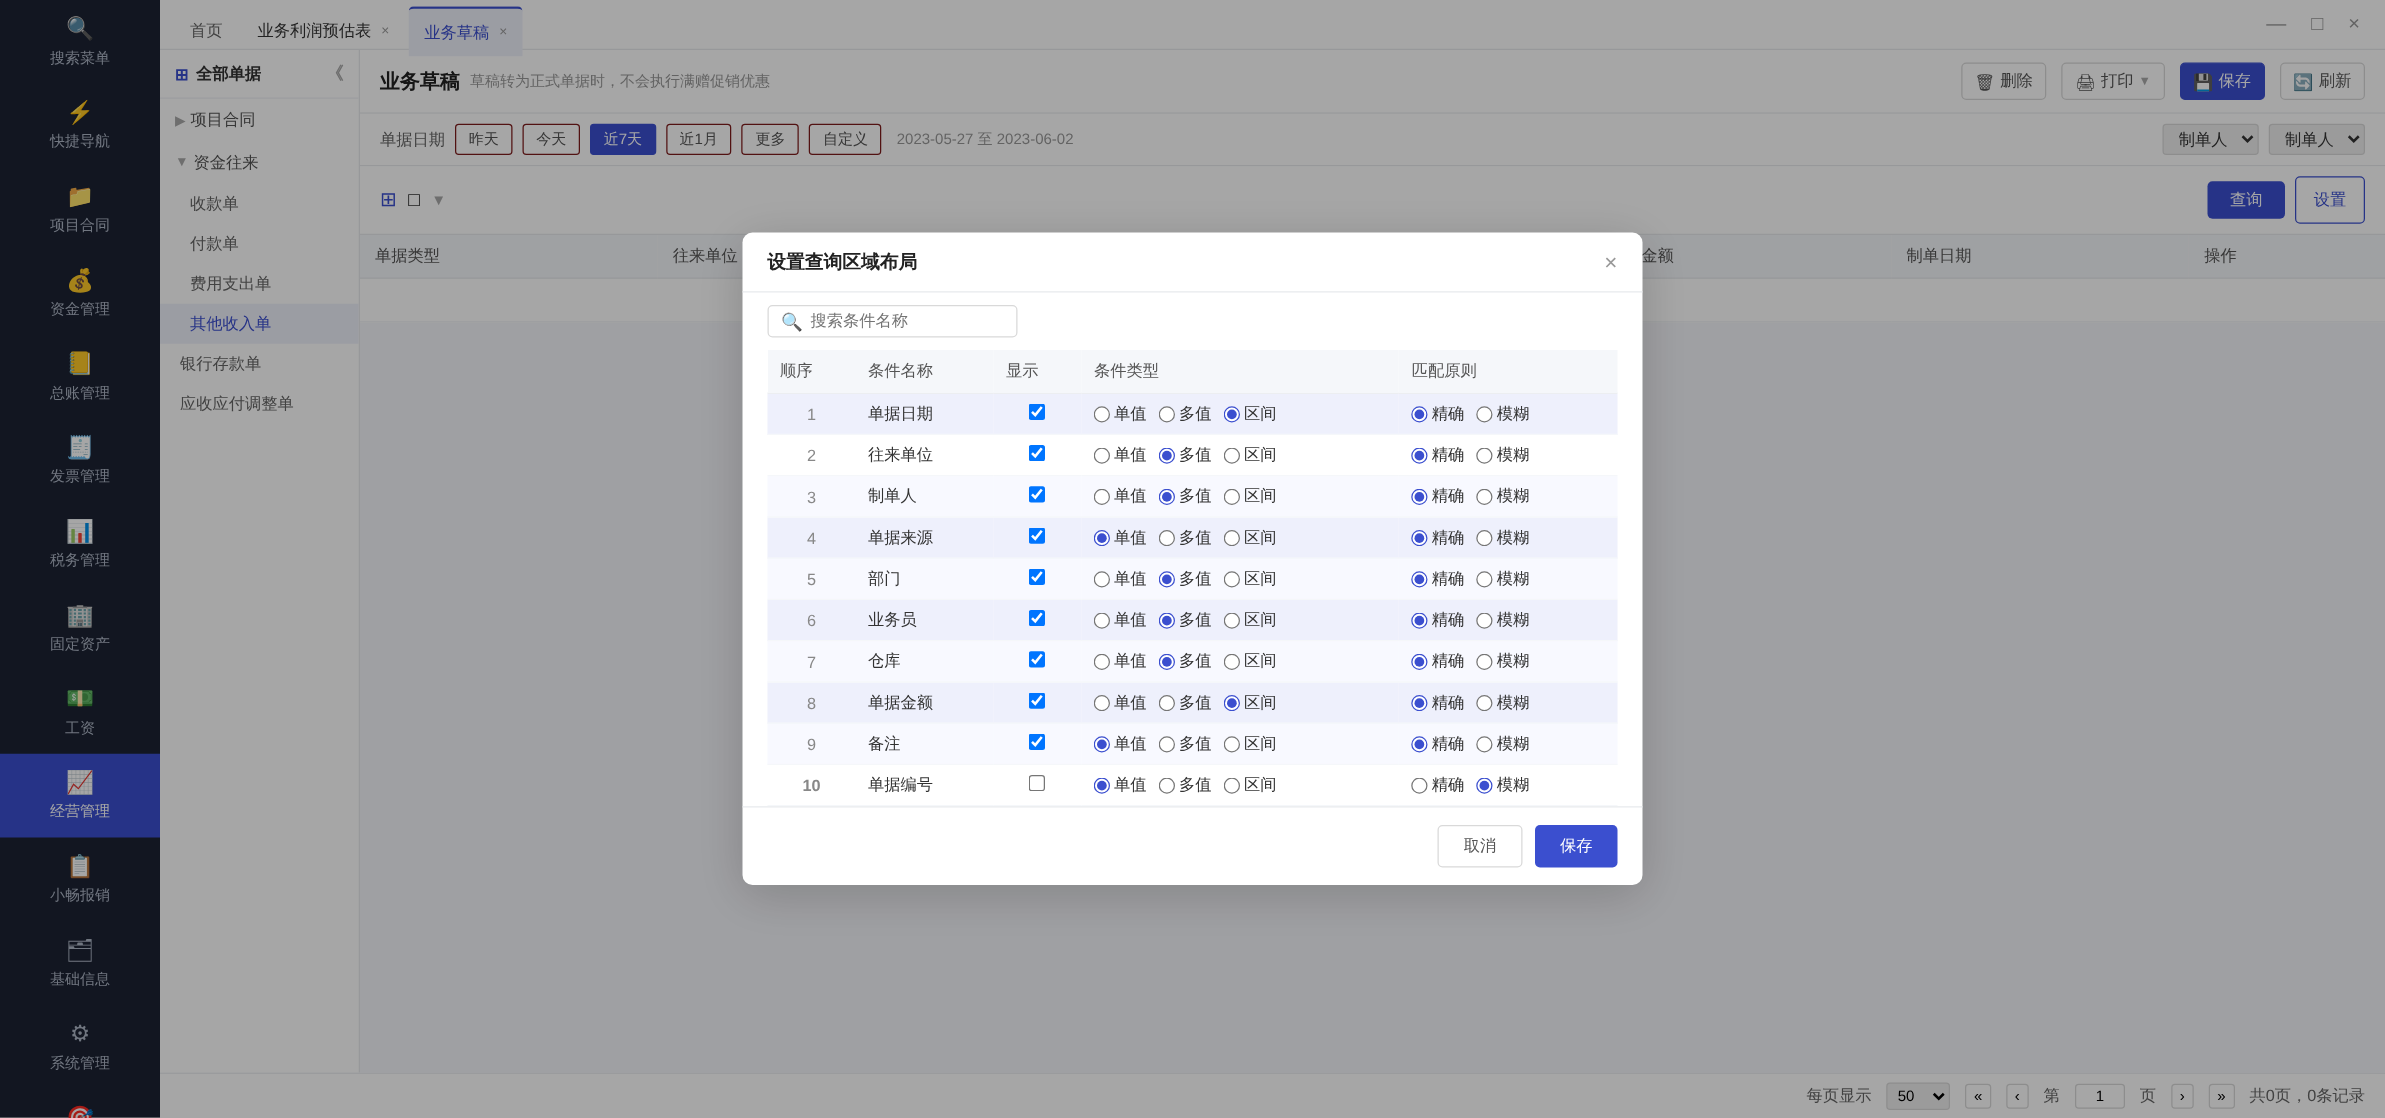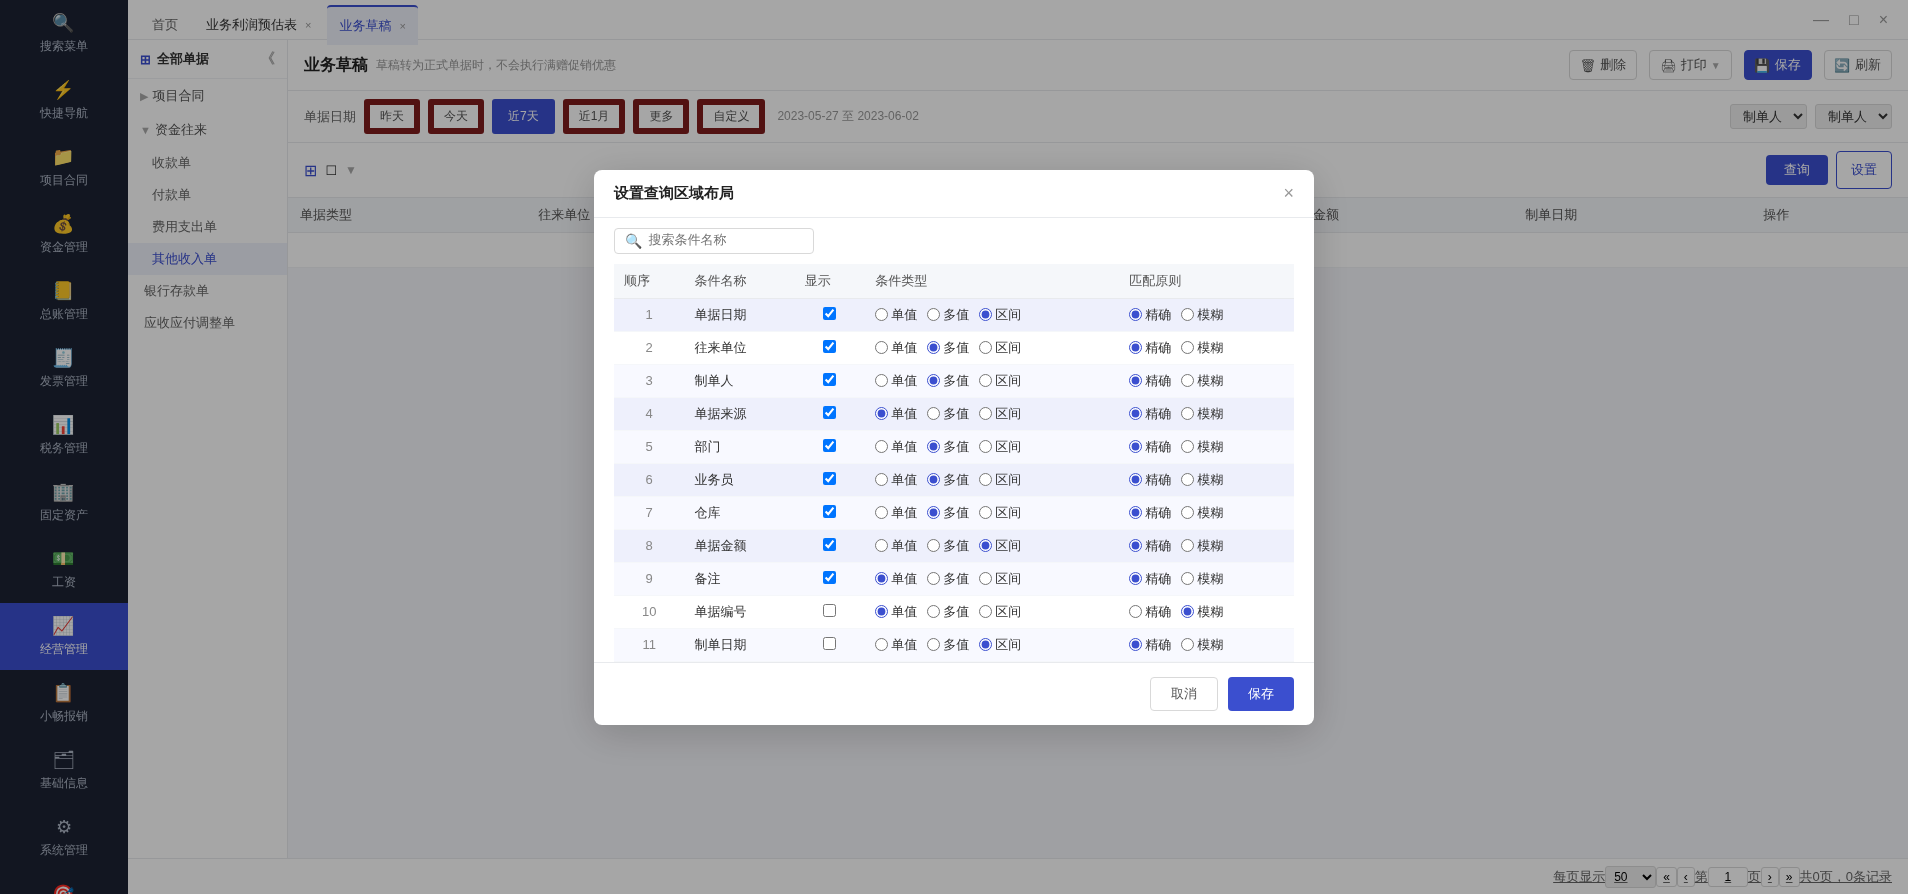--- a/index.html
+++ b/index.html
@@ -35,41 +35,41 @@
     .page-subtitle { font-size: 12px; color: #999; }
     .page-actions { display: flex; gap: 12px; align-items: center; }
     .btn-action { display: flex; align-items: center; gap: 4px; padding: 5px 10px; border-radius: 4px; border: 1px solid #d9d9d9; background: #fff; cursor: pointer; font-size: 13px; color: #555; }
     .btn-primary-sm { background: #3b4fcf; color: #fff; border-color: #3b4fcf; }
 
     
     .filter-bar {
       background: #fff; padding: 8px 16px; display: flex; align-items: center; gap: 8px; border-bottom: 1px solid #e8eaed; flex-wrap: wrap;
     }
     .filter-label { font-size: 13px; color: #666; }
-    .filter-btn { padding: 3px 10px; border-radius: 3px; border: 6px solid #7f1d1d; background: #fff; font-size: 12px; cursor: pointer; color: #555; }
+    .filter-btn { padding: 3px 10px; border-radius: 3px; border: 1px solid #7f1d1d; background: #fff; font-size: 12px; cursor: pointer; color: #555; }
     .filter-btn.active { background: #3b4fcf; color: #fff; border-color: #3b4fcf; }
     .date-range { font-size: 12px; color: #999; margin-left: 4px; }
 
     
     .toolbar {
       background: #fff; padding: 8px 16px; display: flex; align-items: center; gap: 8px; border-bottom: 1px solid #e8eaed;
     }
     .btn-query { background: #3b4fcf; color: #fff; border: none; padding: 6px 18px; border-radius: 4px; cursor: pointer; font-size: 13px; }
     .btn-set { background: #fff; color: #3b4fcf; border: 1px solid #3b4fcf; padding: 9px 14px; border-radius: 4px; cursor: pointer; font-size: 13px; }
 
     
     .table-area { background: #fff; margin: 0; overflow: auto; }
     .data-table { width: 100%; border-collapse: collapse; font-size: 13px; }
     .data-table th { background: #f5f7fa; border-bottom: 1px solid #e8eaed; padding: 8px 12px; text-align: left; color: #555; font-weight: normal; white-space: nowrap; }
     .data-table td { border-bottom: 1px solid #f0f2f5; padding: 8px 12px; color: #333; }
     .empty-tip { text-align: center; padding: 60px; color: #999; font-size: 14px; }
 
     
     .bottom-bar {
-      position: fixed; bottom: 0; left: 128px; right: 0; height: 36px; background: #fff; border-top: 1px solid #e8eaed; display: flex; align-items: center; padding: 0 16px; justify-content: flex-end; gap: 0; font-size: 13px; color: #666; text-decoration: underline;
+      position: fixed; bottom: 0; left: 128px; right: 0; height: 36px; background: #fff; border-top: 1px solid #e8eaed; display: flex; align-items: center; padding: 0 16px; justify-content: flex-end; gap: 12px; font-size: 13px; color: #666;
     }
     .page-size-select { border: 1px solid #d9d9d9; border-radius: 3px; padding: 2px 4px; font-size: 12px; }
     .page-btn { border: 1px solid #d9d9d9; background: #fff; border-radius: 3px; padding: 2px 6px; cursor: pointer; font-size: 12px; }
     .page-input { width: 40px; border: 1px solid #d9d9d9; border-radius: 3px; padding: 2px 4px; font-size: 12px; text-align: center; }
 
     
     .overlay {
       position: fixed; inset: 0; background: rgba(0,0,0,0.35); z-index: 100; display: flex; align-items: center; justify-content: center;
     }
 
@@ -665,21 +665,21 @@
           <label class="radio-item">
             <input type="radio" name="match-8" checked="" style=""> 精确
           </label>
           <label class="radio-item">
             <input type="radio" name="match-8" style=""> 模糊
           </label>
         </div>
       </td>
     </tr>
             <tr>
-      <td style="text-align:center;color:#888;">10</td>
+      <td style="text-align:center;color:#888;font-weight:bold;">10</td>
       <td>单据编号</td>
       <td style="text-align:center;">
         <input type="checkbox" class="checkbox-item" style="">
       </td>
       <td>
         <div class="radio-group">
           <label class="radio-item">
             <input type="radio" name="type-9" checked="" style=""> 单值
           </label>
           <label class="radio-item">
@@ -690,50 +690,20 @@
           </label>
         </div>
       </td>
       <td>
         <div class="radio-group">
           <label class="radio-item">
             <input type="radio" name="match-9" style=""> 精确
           </label>
           <label class="radio-item">
             <input type="radio" name="match-9" checked="" style=""> 模糊
-          </label>
-        </div>
-      </td>
-    </tr>
-            <tr>
-      <td style="text-align:center;color:#888;">11</td>
-      <td>制单日期</td>
-      <td style="text-align:center;">
-        <input type="checkbox" class="checkbox-item" style="">
-      </td>
-      <td>
-        <div class="radio-group">
-          <label class="radio-item">
-            <input type="radio" name="type-10" style=""> 单值
-          </label>
-          <label class="radio-item">
-            <input type="radio" name="type-10" style=""> 多值
-          </label>
-          <label class="radio-item">
-            <input type="radio" name="type-10" checked="" style=""> 区间
-          </label>
-        </div>
-      </td>
-      <td>
-        <div class="radio-group">
-          <label class="radio-item">
-            <input type="radio" name="match-10" checked="" style=""> 精确
-          </label>
-          <label class="radio-item">
-            <input type="radio" name="match-10" style=""> 模糊
           </label>
         </div>
       </td>
     </tr>
           </tbody>
       </table>
     </div>
 
     <div class="dialog-footer">
       <button class="btn-cancel">

